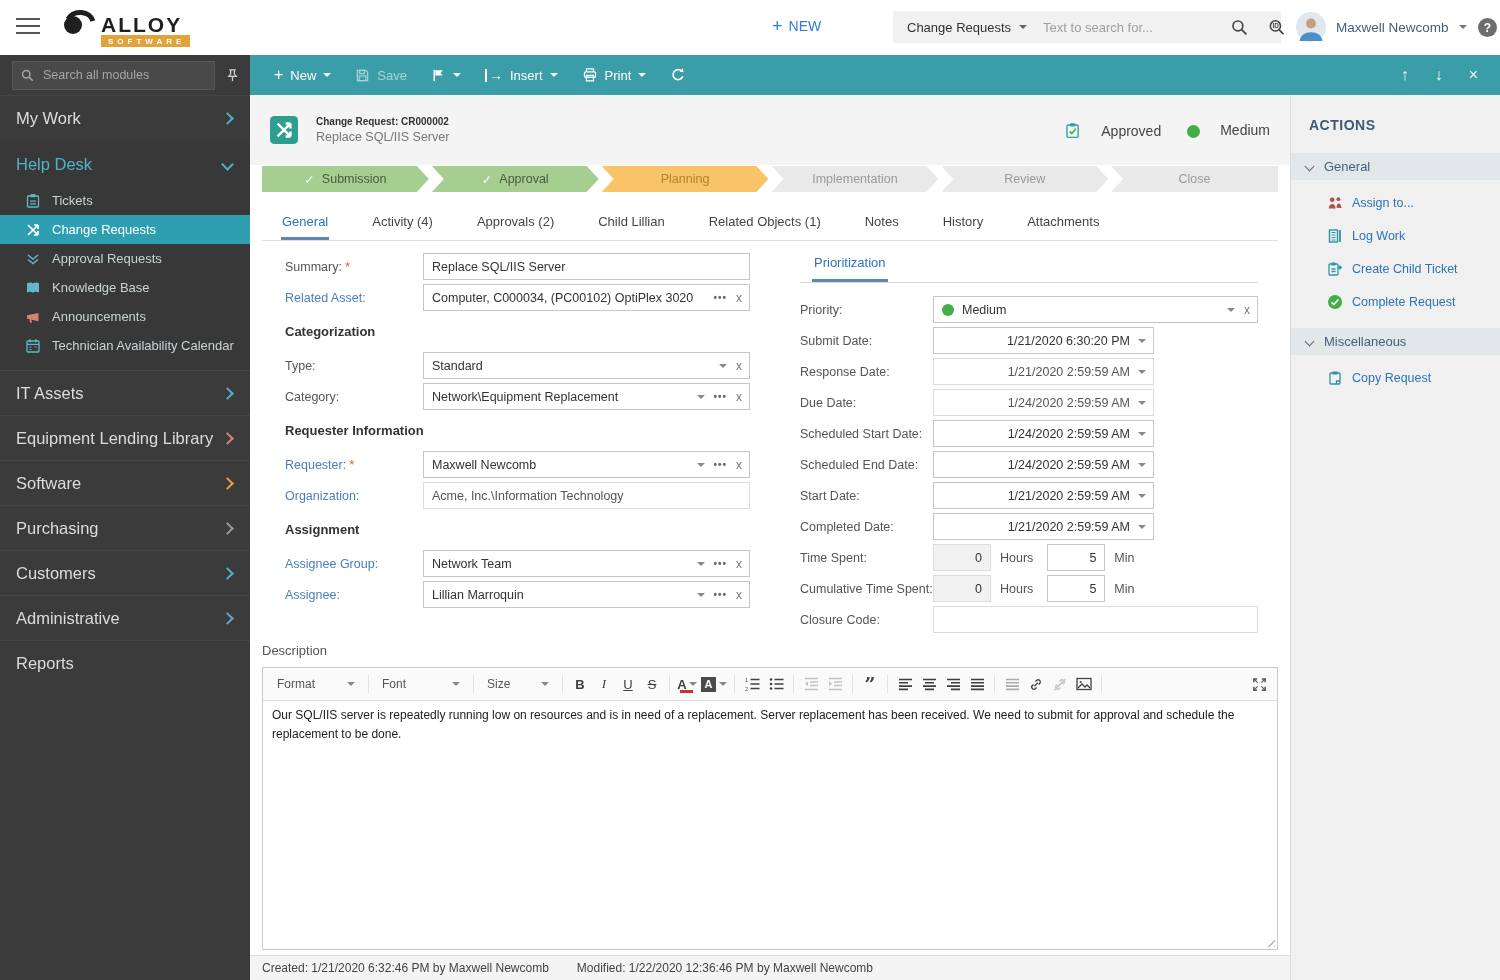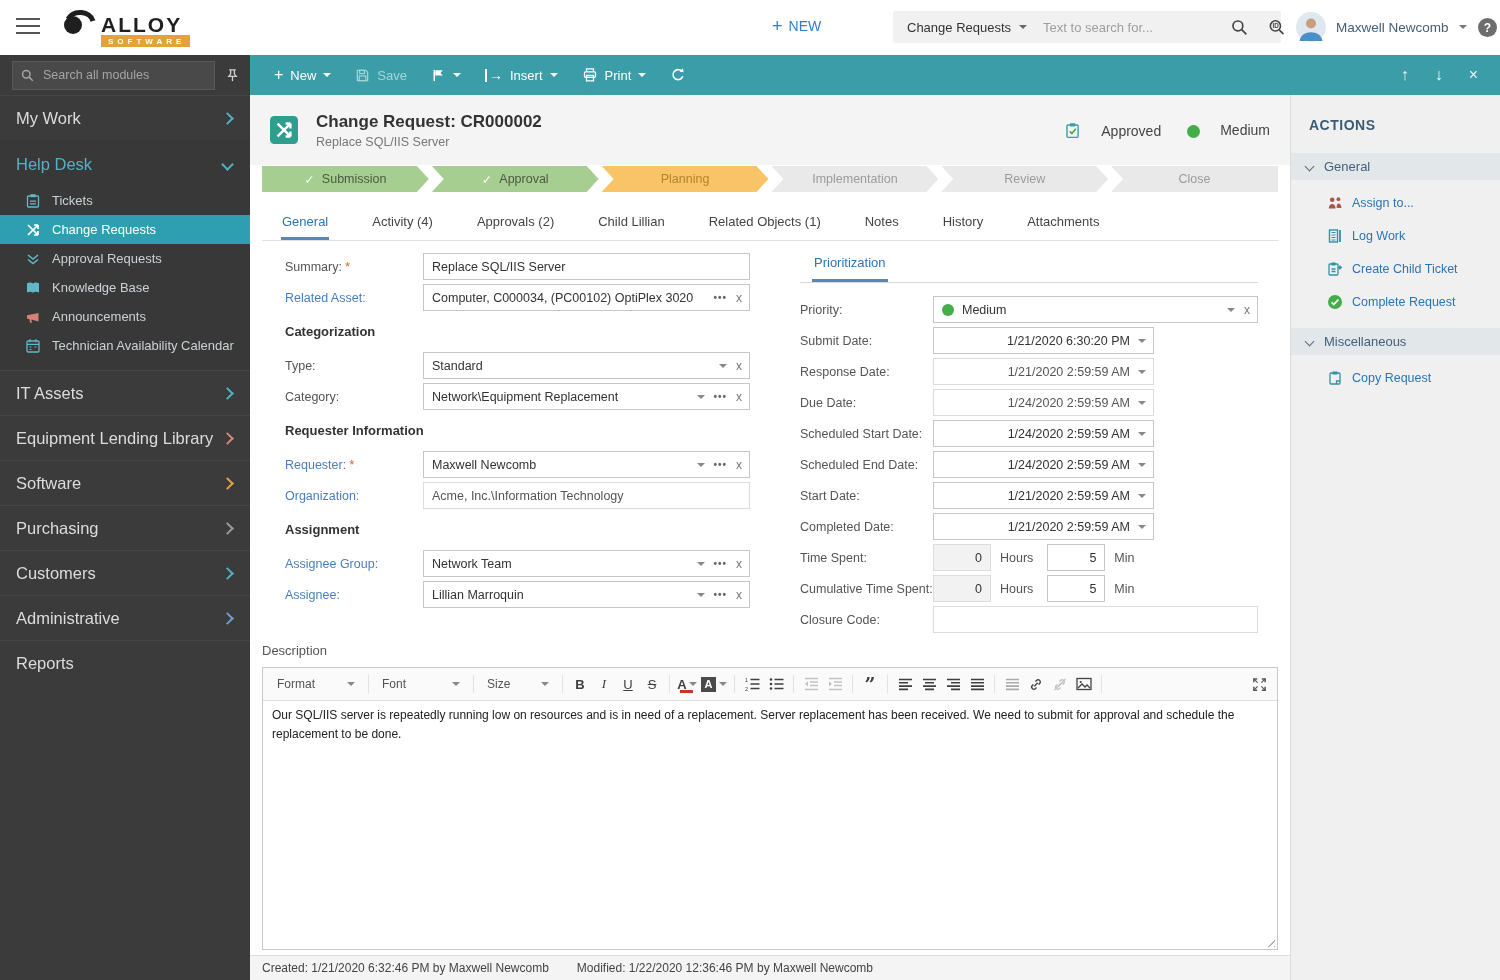--- a/index.html
+++ b/index.html
@@ -43,21 +43,21 @@
   
   #toolbar{position:absolute;top:55px;left:250px;right:0;height:40px;background:#3a9da8;display:flex;align-items:center;color:#fff;}
   .tb-btn{display:flex;align-items:center;gap:7px;font-size:13px;margin-left:24px;cursor:pointer;white-space:nowrap;}
   .tb-btn.disabled{opacity:.55;cursor:default;}
   .tb-right{margin-left:auto;display:flex;align-items:center;gap:26px;padding-right:22px;font-size:16px;}
   .tb-nav{cursor:pointer;opacity:.9;}
   
   #main{position:absolute;top:95px;left:250px;width:1040px;bottom:0;background:#fff;}
   .recheader{height:70px;background:#f4f4f4;display:flex;align-items:center;padding:0 20px;}
   .rectitle{margin-left:18px;}
-  .rectitle .t1{font-size:17px;font-weight:bold;color:#333;}
+  .rectitle .t1{font-size:10px;font-weight:bold;color:#333;}
   .rectitle .t2{font-size:12.5px;color:#777;margin-top:3px;}
   .badges{margin-left:auto;display:flex;align-items:center;gap:26px;}
   .badge{display:flex;align-items:flex-end;gap:20px;font-size:14px;color:#444;}
   .dot{width:13px;height:13px;border-radius:50%;background:#42ad49;}
   
   .workflow{position:absolute;top:71px;left:12px;width:1016px;height:26px;display:flex;}
   .st{flex:1;margin-right:3px;display:flex;align-items:center;justify-content:center;font-size:12.5px;gap:7px;}
   .st:last-child{margin-right:0;}
   .st.first{clip-path:polygon(0 0,calc(100% - 12px) 0,100% 50%,calc(100% - 12px) 100%,0 100%);}
   .st.mid{clip-path:polygon(0 0,calc(100% - 12px) 0,100% 50%,calc(100% - 12px) 100%,0 100%,12px 50%);}

